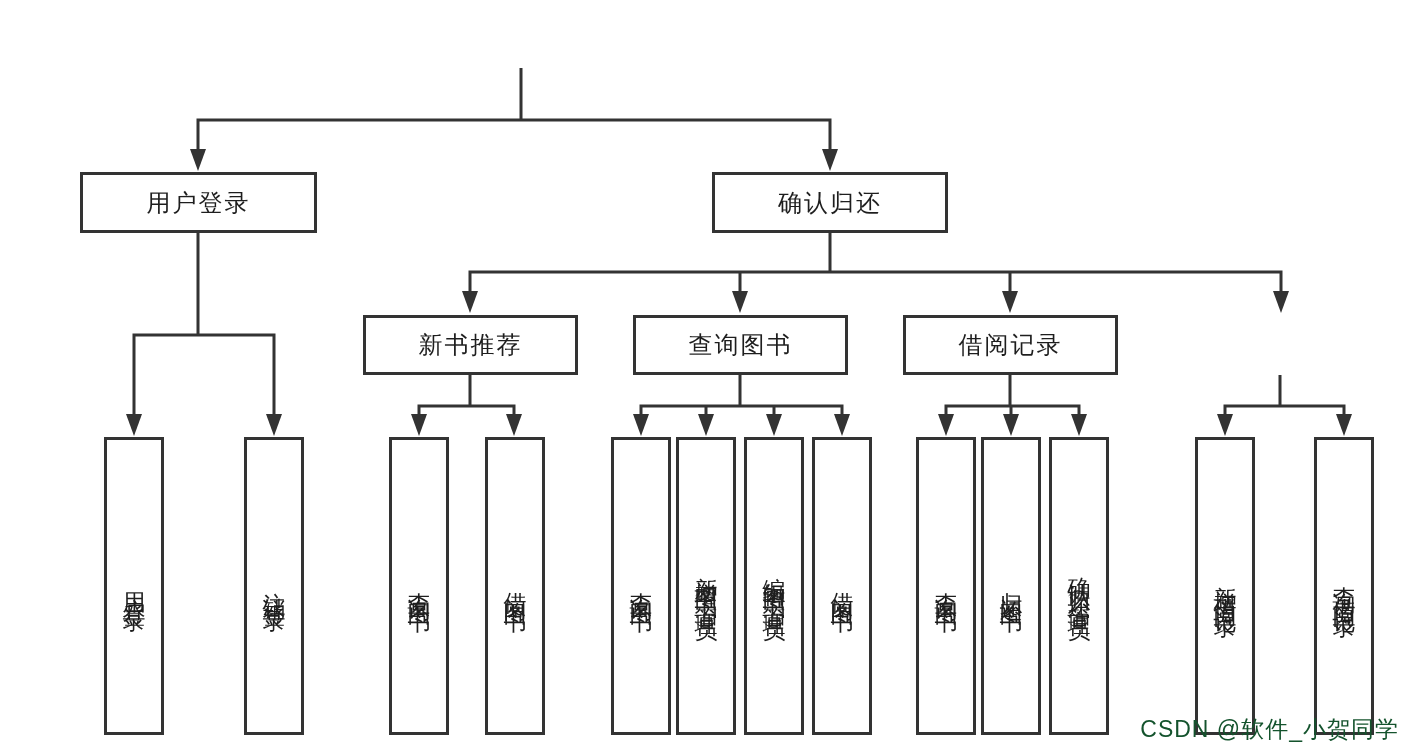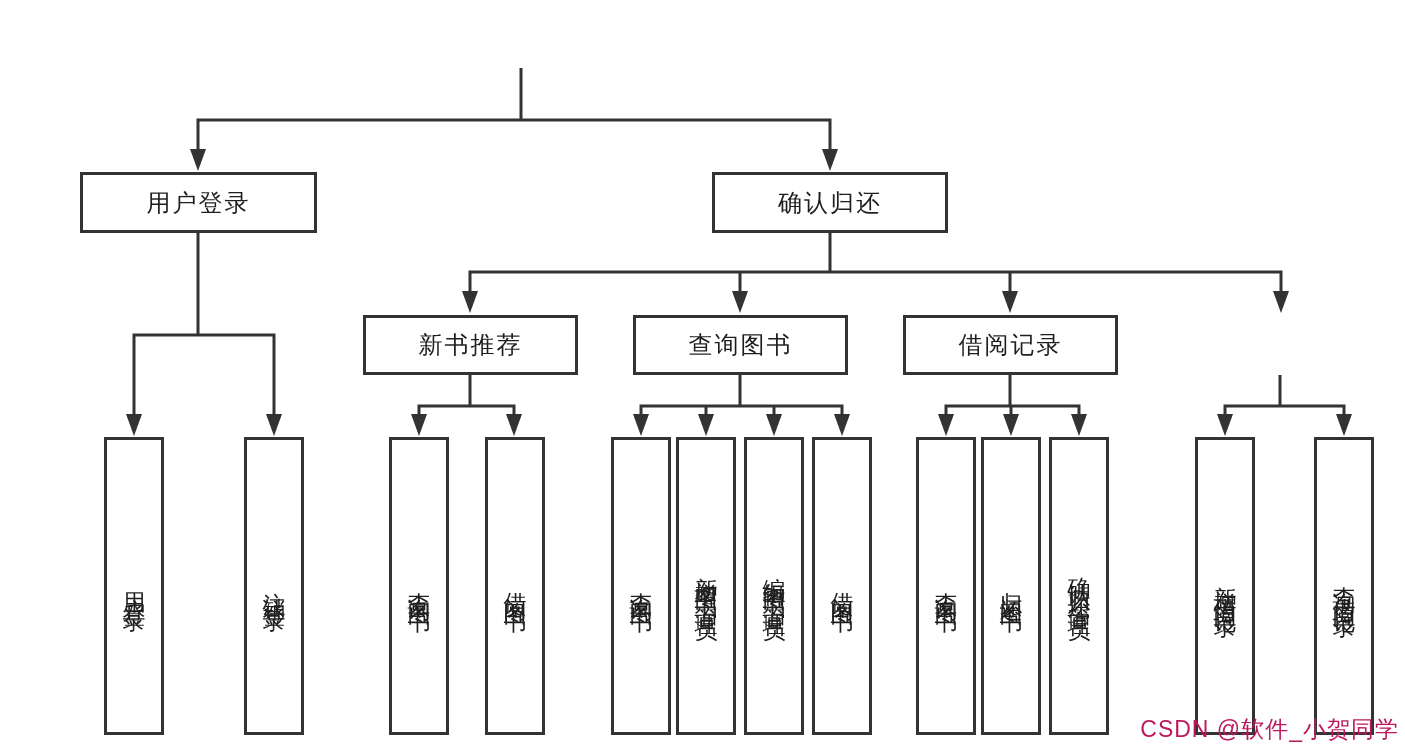--- a/index.html
+++ b/index.html
@@ -51,21 +51,21 @@
     text-orientation: mixed;
     font-size: 23px;
     letter-spacing: 6px;
   }
   .watermark {
     position: absolute;
     right: 6px;
     top: 714px;
     font-size: 23px;
     letter-spacing: 1px;
-    color: #be185d;
+    color: #14532d;
     white-space: nowrap;
     margin-left: 40px;
   }
 </style>
 </head>
 <body>
 
 <div class="canvas">
 
   <svg class="connectors" viewBox="0 0 1405 747" xmlns="http://www.w3.org/2000/svg">

